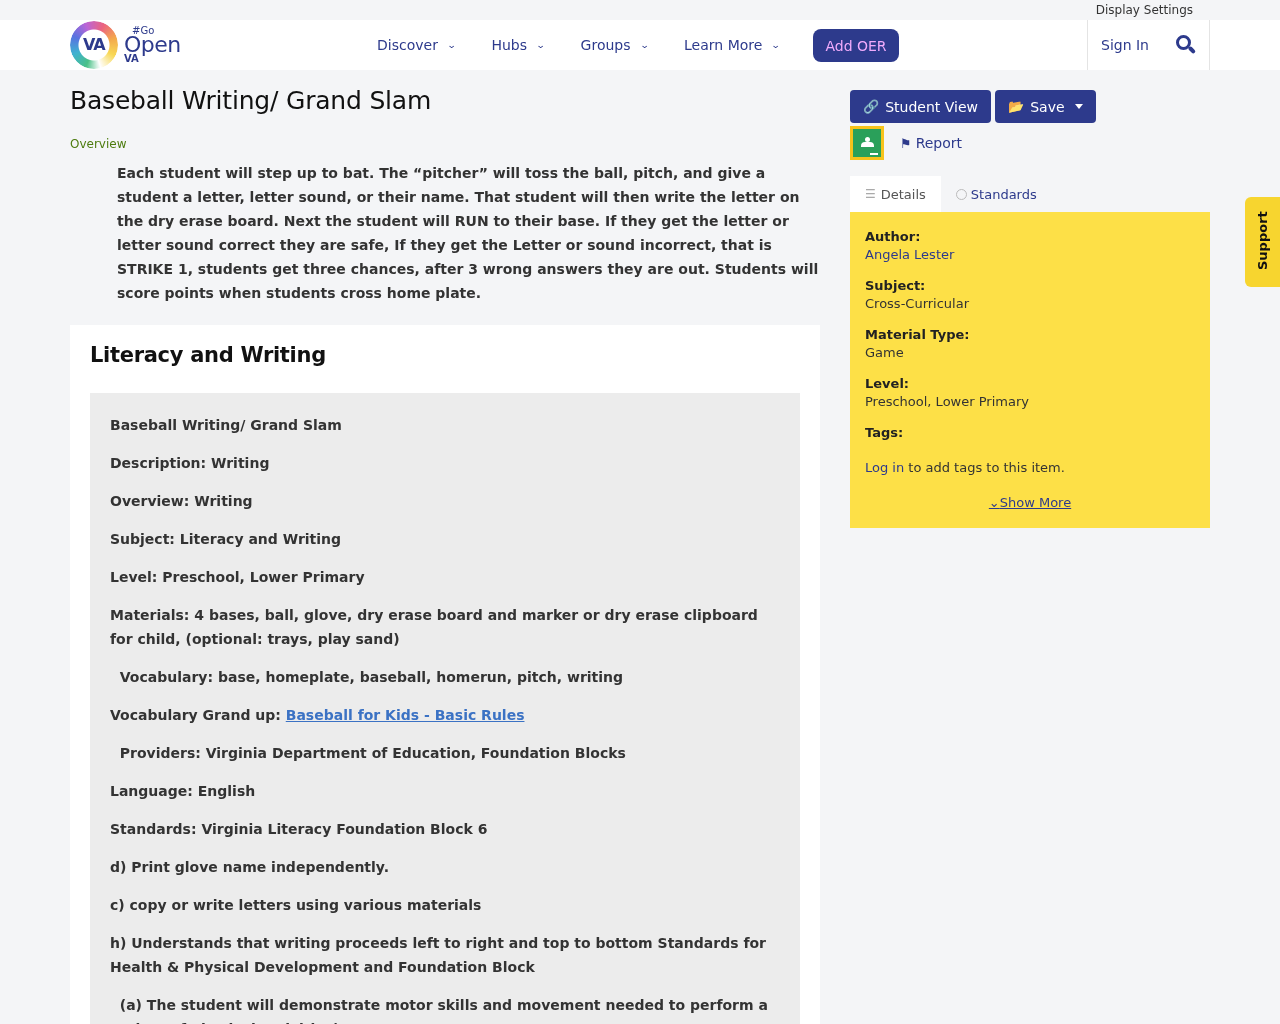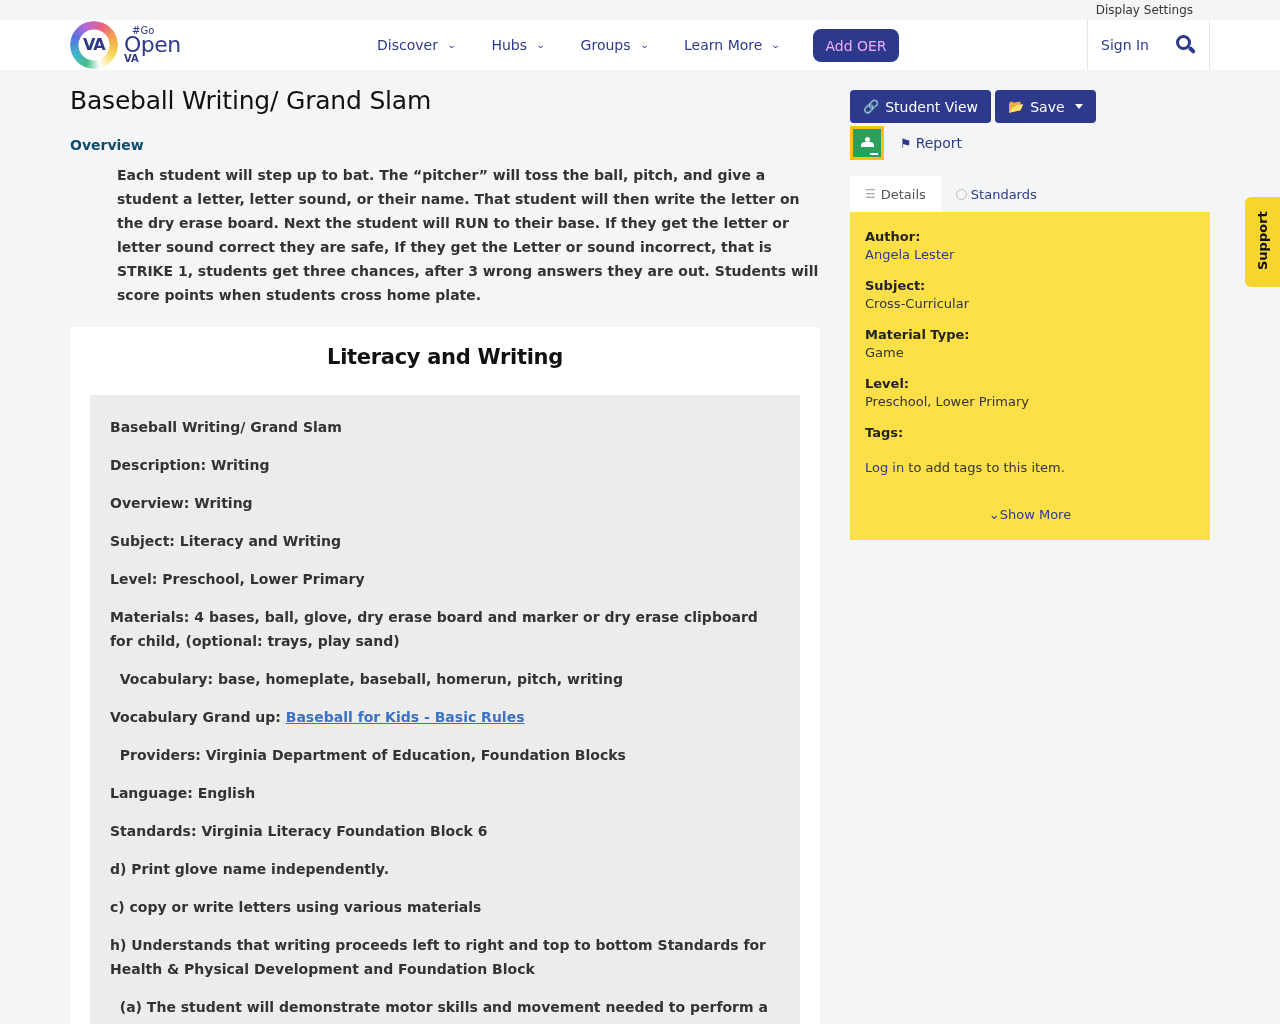--- a/index.html
+++ b/index.html
@@ -29,25 +29,25 @@
   .add-oer { position: absolute; left: 813px; top: 9px; height: 33px; width: 86px; background: #2d3a8c; color: #f0abfc; border-radius: 8px; font-size: 14px; display: flex; align-items: center; justify-content: center; cursor: pointer; }
   .sign-area { position: absolute; left: 1087px; top: 0; width: 123px; height: 50px; border-left: 1px solid #e4e4e4; border-right: 1px solid #e4e4e4; display: flex; align-items: center; }
   .sign-in { margin-left: 13px; font-size: 14px; color: #2d3a8c; cursor: pointer; }
   .search-btn { margin-left: 26px; width: 22px; height: 22px; position: relative; cursor: pointer; }
   .search-btn .lens { position: absolute; left: 1px; top: 1px; width: 15px; height: 15px; border: 3px solid #2d3a8c; border-radius: 50%; }
   .search-btn .handle { position: absolute; left: 13px; top: 14px; width: 8px; height: 3.5px; background: #2d3a8c; transform: rotate(45deg); border-radius: 2px; }
 
   
   .main { position: absolute; left: 70px; top: 70px; width: 750px; }
   .page-title { font-size: 25px; color: #111; font-weight: normal; margin-top: 16px; letter-spacing: -0.2px; }
-  .overview-label { font-size: 14px; font-weight: bold; color: #0c4a6e; margin-top: 22px; }
+  .overview-label { font-size: 12px; font-weight: normal; color: #4d7c0f; margin-top: 22px; }
   .overview-text { font-size: 14px; font-weight: bold; color: #333; line-height: 24px; margin-top: 10px; margin-left: 47px; }
 
   .content-card { background: #fff; margin-top: 20px; padding: 18px 20px 0 20px; }
-  .content-card h2 { text-align: center; font-size: 21px; font-weight: bold; color: #111; letter-spacing: -0.3px; }
+  .content-card h2 { font-size: 21px; font-weight: bold; color: #111; letter-spacing: -0.3px; }
   .content-inner { background: #ececec; margin-top: 26px; padding: 20px 20px 20px 20px; }
   .content-inner p { font-size: 14px; font-weight: bold; color: #333; line-height: 24px; margin-bottom: 14px; }
   .content-inner a { color: #3b72c4; text-decoration: underline; cursor: pointer; }
 
   
   .side { position: absolute; left: 850px; top: 90px; width: 360px; }
   .btn-row { display: flex; }
   .btn { background: #2d3a8c; color: #fff; height: 33px; border-radius: 4px; font-size: 14px; display: flex; align-items: center; padding: 0 13px; cursor: pointer; margin-right: 4px; }
   .btn .ico { margin-right: 6px; font-size: 13px; }
   .btn .caret { margin-left: 10px; width: 0; height: 0; border-left: 4px solid transparent; border-right: 4px solid transparent; border-top: 5px solid #fff; }
@@ -67,21 +67,21 @@
   .tab .t-ico { margin-right: 5px; color: #aaa; font-size: 12px; }
   .tab .circle { width: 11px; height: 11px; border: 1px solid #bbb; border-radius: 50%; margin-right: 4px; display: inline-block; }
 
   .details { background: #fde047; padding: 16px 15px 18px 15px; }
   .field { margin-bottom: 13px; }
   .field .lbl { font-size: 13px; font-weight: bold; color: #222; line-height: 18px; }
   .field .val { font-size: 13px; color: #333; line-height: 18px; }
   .field .val.link { color: #2d3a8c; cursor: pointer; }
   .tags-note { font-size: 13px; color: #333; margin-top: 18px; }
   .tags-note .link { color: #2d3a8c; cursor: pointer; }
-  .show-more { text-align: center; color: #2d3a8c; font-size: 13px; margin-top: 32px; cursor: pointer; }
+  .show-more { text-align: center; color: #2d3a8c; font-size: 13px; margin-top: 20px; cursor: pointer; text-decoration: underline; }
 
   .support { position: absolute; left: 1245px; top: 197px; width: 40px; height: 90px; background: #f7d52f; border-radius: 6px; cursor: pointer; }
   .support span { position: absolute; left: 10px; top: 73px; transform: rotate(-90deg); transform-origin: left top; font-weight: bold; font-size: 13px; color: #111; white-space: nowrap; }
 </style>
 </head>
 <body>
 
 <div class="utility-bar">
   <span class="display-settings">Display Settings</span>
 </div>

